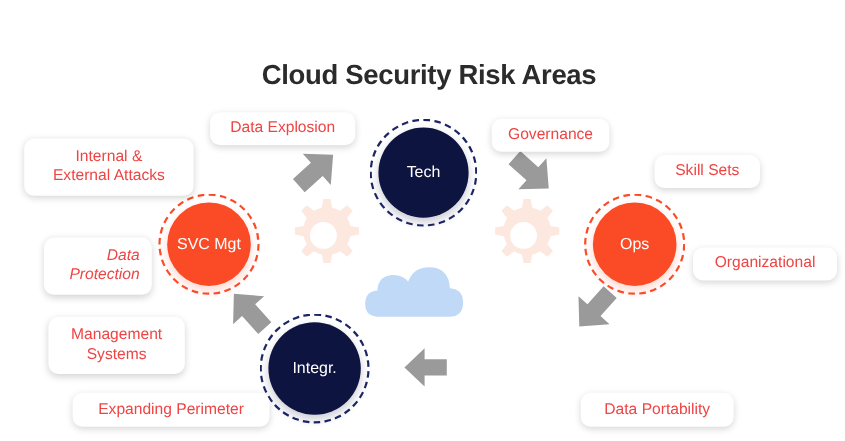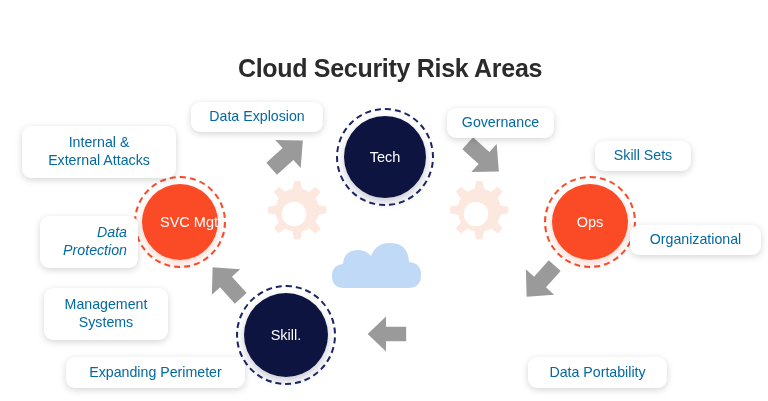--- a/index.html
+++ b/index.html
@@ -102,21 +102,21 @@
     color: #9A9A9A;
     pointer-events: none;
   }
 
   
   .label {
     position: absolute;
     background: #ffffff;
     border-radius: 9px;
     box-shadow: 0 2px 7px rgba(0,0,0,0.17);
-    color: #0369a1;
+    color: #ef4444;
     font-size: 14.2px;
     font-weight: 500;
     line-height: 1.24;
     padding: 6px 11px;
     box-sizing: border-box;
     white-space: pre-line;
     display: flex;
     align-items: center;
   }
   .label.align-right  { justify-content: flex-end; text-align: right; font-style: italic; }
@@ -147,34 +147,34 @@
     <svg width="126" height="62" viewBox="0 0 126 62" aria-hidden="true">
       <path fill="#BFD9F7" d="M22 60 q-12 0-12-12 q0-11 11-12 q1-14 15-14 q8 0 13 6 q5-13 19-13 q18 0 19 19 q12 1 12 13 q0 13-13 13 z"></path>
     </svg>
   </div>
 
   <div class="node navy" style="left:344px; top:116px; width:82px; height:82px;">
     <span class="ring"></span>
     <span>Tech</span>
   </div>
 
-  <div class="node orange" style="left:142px; top:184px; width:76px; height:76px;justify-content:flex-end;">
+  <div class="node orange" style="left:152px; top:184px; width:76px; height:76px;">
     <span class="ring"></span>
     <span>SVC
 Mgt</span>
   </div>
 
-  <div class="node orange" style="left:552px; top:184px; width:76px; height:76px;">
+  <div class="node orange" style="left:539px; top:184px; width:76px; height:76px;">
     <span class="ring"></span>
     <span>Ops</span>
   </div>
 
   <div class="node navy" style="left:244px; top:293px; width:84px; height:84px;">
     <span class="ring"></span>
-    <span>Skill.</span>
+    <span>Integr.</span>
   </div>
 
 
   <div class="arrow" style="left:262px; top:130px;">
     <svg width="52" height="48" viewBox="0 0 52 48" aria-hidden="true">
       <g transform="rotate(-42 26 24)">
         <path fill="#9A9A9A" d="M4 16 h22 v-11 l20 19 -20 19 v-11 h-22 z"></path>
       </g>
     </svg>
   </div>

